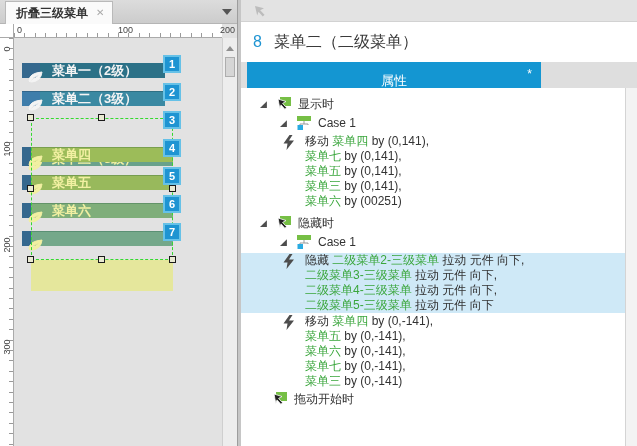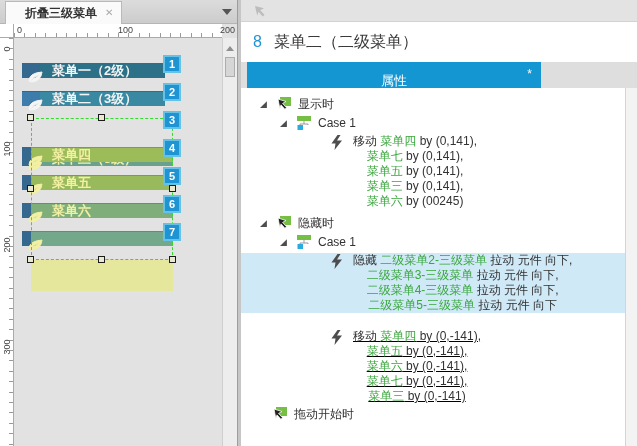--- a/index.html
+++ b/index.html
@@ -3,21 +3,21 @@
 <meta charset="utf-8">
 <style>
   * { margin:0; padding:0; box-sizing:border-box; }
   html,body { width:637px; height:446px; overflow:hidden; }
   body { font-family:"Liberation Sans","DejaVu Sans",sans-serif; }
   #app { position:relative; width:637px; height:446px; background:#e2e2e2; }
 
   
   .tabbar { position:absolute; left:0; top:0; width:237px; height:24px;
             background:linear-gradient(#dcdcdc,#cccccc); border-bottom:1px solid #b5b5b5; }
-  .doc-tab { position:absolute; left:5px; top:1px; height:23px; padding:0 8px 0 19px;
+  .doc-tab { position:absolute; left:5px; top:1px; height:23px; padding:0 8px 0 10px;
              background:#fafafa; border:1px solid #b9b9b9; border-bottom:none;
              display:flex; align-items:center; gap:8px; }
   .doc-tab .tab-label { font-size:12px; font-weight:bold; color:#333; }
   .doc-tab .tab-close { font-size:10px; color:#a9a9a9; line-height:1; cursor:pointer; }
   .tab-overflow { position:absolute; left:222px; top:9px; width:0; height:0;
                   border-left:5px solid transparent; border-right:5px solid transparent;
                   border-top:6px solid #555; }
 
   
   .corner { position:absolute; left:0; top:24px; width:14px; height:14px; background:#fff;
@@ -86,23 +86,23 @@
   .panel-scroll { position:absolute; left:384px; top:88px; width:12px; height:358px;
                   background:#f3f3f3; border-left:1px solid #d4d4d4; }
 
   .ev-row { height:20px; display:flex; align-items:center; padding-left:19px; gap:6px; }
   .ev-row.no-tri { padding-left:31px; }
   .case-row { height:18px; display:flex; align-items:center; padding-left:39px; gap:6px; }
   .tri { font-size:9px; color:#4d4d4d; width:10px; line-height:1; }
   .ev-label, .case-label { font-size:12px; color:#333; }
   .icon16 { width:16px; height:16px; flex:0 0 16px; }
 
-  .action { display:flex; align-items:flex-start; padding-left:90px; margin-top:2px;text-align:center; }
+  .action { display:flex; align-items:flex-start; padding-left:42px; margin-top:2px; }
   .action.first { margin-bottom:4px; }
-  .action.gap { margin-top:16px;text-decoration:underline; }
+  .action.gap { margin-top:1px; }
   .action.selected { background:#cfe9f7; }
   .bolt { width:13px; height:15px; margin-right:9px; margin-top:1px; flex:0 0 13px; }
   .line { font-size:12px; line-height:15px; color:#333; white-space:pre-wrap; }
   .line .t { color:#3aa63c; }
 </style>
 </head>
 <body>
 
 <div id="app">
 
@@ -237,21 +237,21 @@
       </div>
       <div class="action first">
         <svg class="bolt" viewBox="0 0 13 15">
           <path d="M6.5 0 L0.5 8.5 H4.5 L3.5 15 L11 5.5 H6 L9.5 0 Z" fill="#4d4d4d"></path>
         </svg>
         <div class="lines">
           <div class="line"><span>移动 </span><span class="t">菜单四</span><span> by (0,141),</span></div>
           <div class="line"><span></span><span class="t">菜单七</span><span> by (0,141),</span></div>
           <div class="line"><span></span><span class="t">菜单五</span><span> by (0,141),</span></div>
           <div class="line"><span></span><span class="t">菜单三</span><span> by (0,141),</span></div>
-          <div class="line"><span></span><span class="t">菜单六</span><span> by (00245)</span></div>
+          <div class="line"><span></span><span class="t">菜单六</span><span> by (00251)</span></div>
         </div>
       </div>
 
       <div class="ev-row">
         <span class="tri">◢</span>
         <svg class="icon16" viewBox="0 0 16 16">
           <rect x="4" y="1" width="11" height="9" fill="#76bf45"></rect>
           <path d="M2 3 L10 5.5 L6.6 7.4 L10.6 11.8 L8.9 13.3 L5 8.9 L3.8 12.4 Z" fill="#222" stroke="#fff" stroke-width="0.8"></path>
         </svg>
         <span class="ev-label">隐藏时</span>

